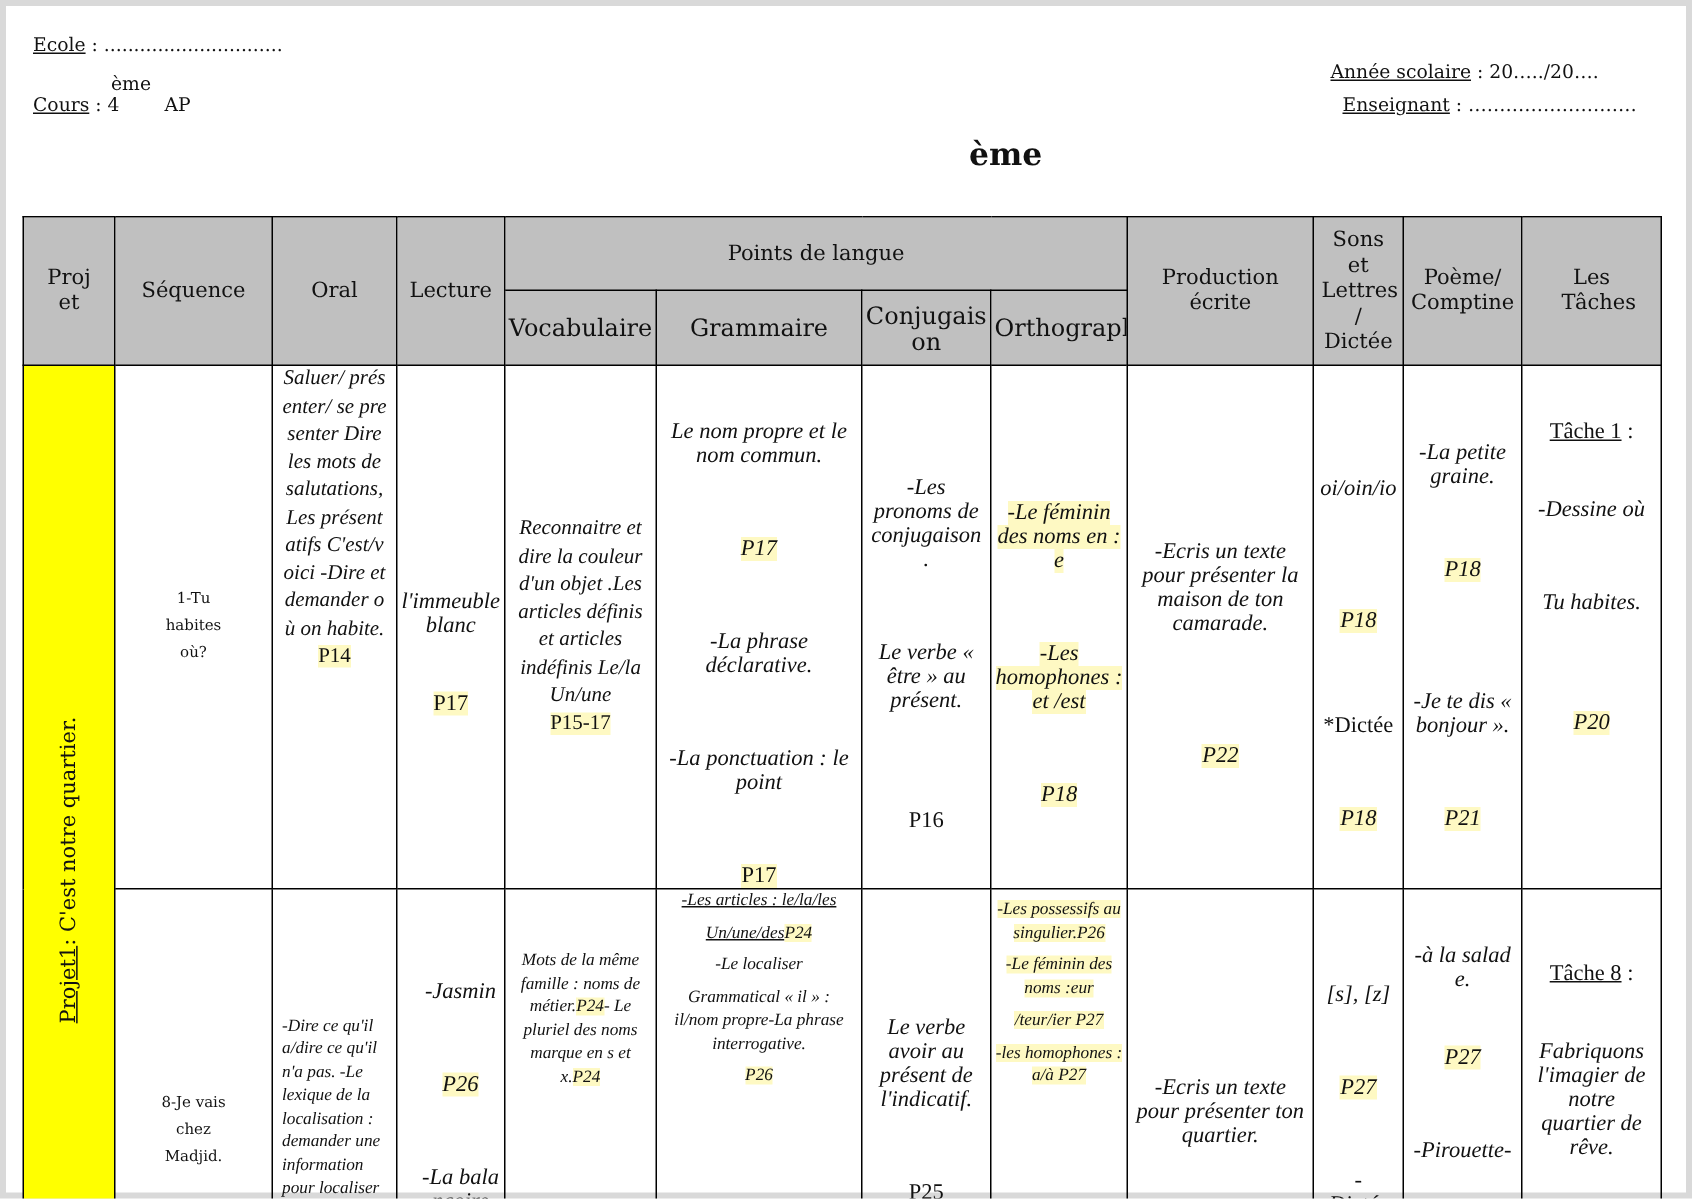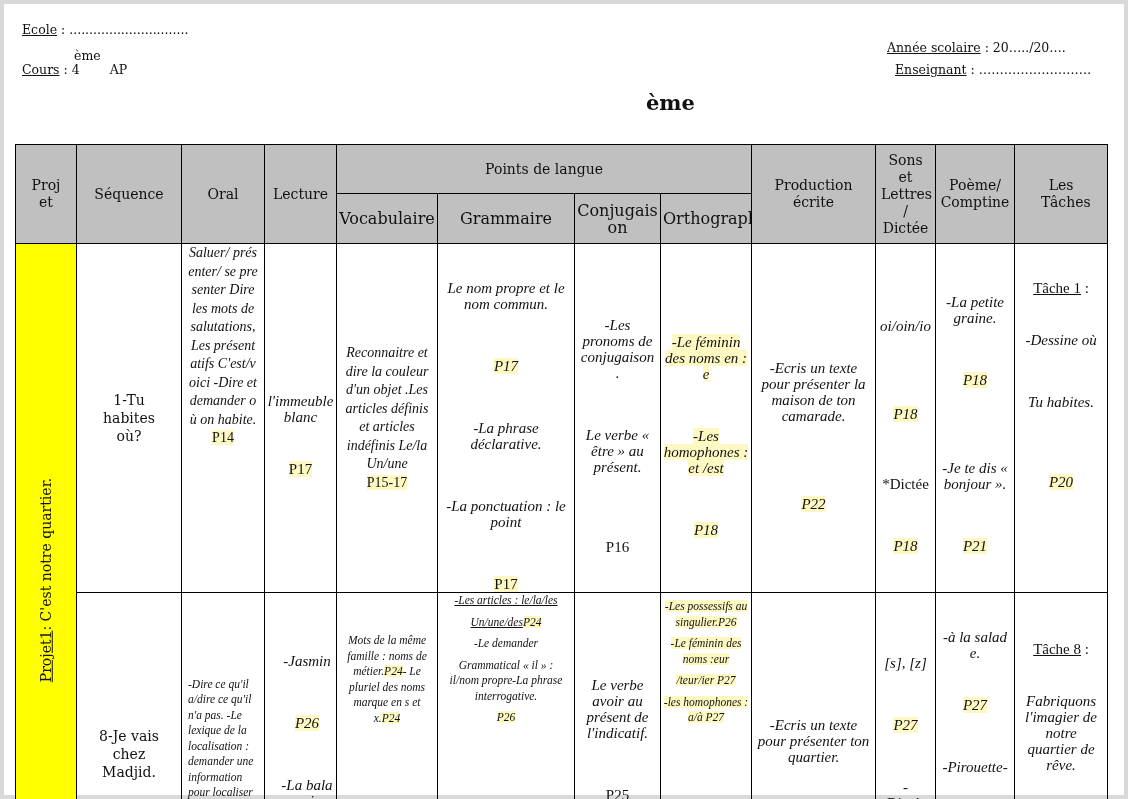--- a/index.html
+++ b/index.html
@@ -11,21 +11,21 @@
   .title{position:absolute;left:389px;top:104px;font-size:21px;font-weight:bold;text-decoration:underline;white-space:pre;}
   .title-sup{position:absolute;left:642px;top:86px;font-size:21px;font-weight:bold;}
   table{position:absolute;left:11px;top:140px;border-collapse:collapse;table-layout:fixed;width:1092px;}
   td,th{border:1.6px solid #000;text-align:center;vertical-align:middle;padding:0 2px;overflow:hidden;}
   th{background:#c0c0c0;font-weight:normal;font-size:14px;line-height:17px;}
   th.sub{font-size:16px;}
   td{font-family:"Liberation Serif",serif;font-style:italic;font-size:14px;line-height:18.5px;}
   td.up{vertical-align:top;}
   .hl{background:#fef9c3;}
   .nz{font-style:normal;}
-  .seq{font-family:"DejaVu Serif",serif;font-style:normal;font-size:14px;line-height:18px;}
+  .seq{font-family:"DejaVu Serif",serif;font-style:normal;font-size:10px;line-height:18px;}
   .proj{background:#ffff00;position:relative;}
   .proj-text{position:absolute;left:50%;top:50%;transform:translate(-50%,-50%) rotate(-90deg);white-space:nowrap;font-family:"DejaVu Serif",serif;font-style:normal;font-size:14px;}
   .proj-text u{text-decoration:underline;}
   p{margin:0;}
   .gap{height:10px;}
   .gap2{height:18px;}
   .small{font-size:15px;line-height:16px;margin-top:36px;}
   .tiny{font-size:11.5px;line-height:15.5px;}
   .left{text-align:left;}
 </style>
@@ -189,21 +189,21 @@
         <p class="small"><span class="hl">P27</span></p>
       </td>
       <td class="up" style="padding:40px 6px 0;">
         <p class="tiny"><span>Mots de la même famille : noms de métier.</span><span class="hl">P24</span><span>- Le pluriel des noms  marque en s et x.</span><span class="hl">P24</span></p>
       </td>
       <td class="up" style="padding:0 6px;margin-top:16px;">
         <p class="tiny"><u>-Les articles : le/la/les</u></p>
         <div style="height:6px"></div>
         <p class="tiny"><u>Un/une/des</u><span class="hl">P24</span></p>
         <div style="height:6px"></div>
-        <p class="tiny">-Le demander</p>
+        <p class="tiny">-Le localiser</p>
         <div style="height:6px"></div>
         <p class="tiny">Grammatical « il » : il/nom propre-La phrase interrogative.</p>
         <div style="height:6px"></div>
         <p class="tiny"><span class="hl">P26</span></p>
       </td>
       <td class="up" style="padding:48px 6px 0;">
         <p class="small">Le verbe avoir au présent de l'indicatif.</p>
         <div class="gap"></div>
         <p class="small nz">P25</p>
       </td>

